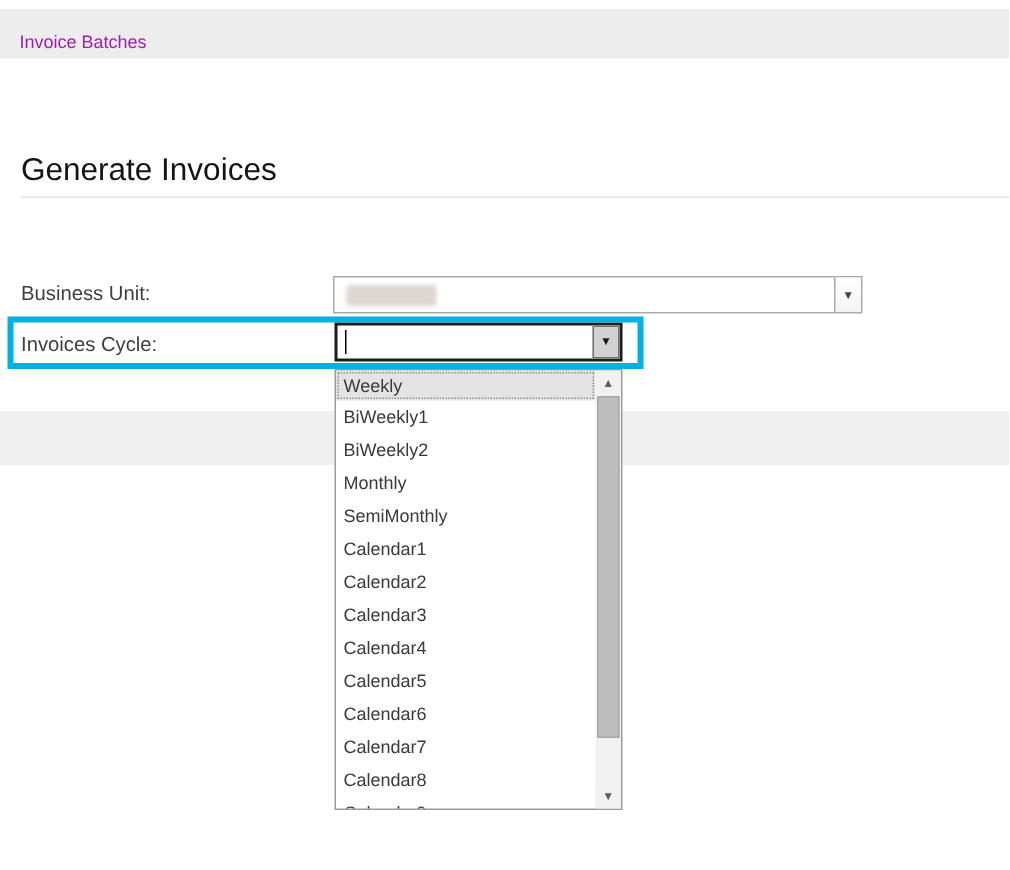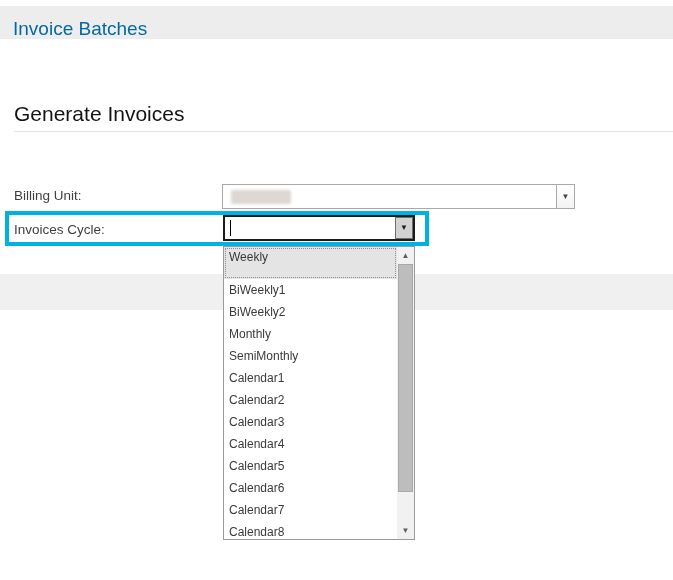--- a/index.html
+++ b/index.html
@@ -2,21 +2,21 @@
 <html><head>
 <meta charset="utf-8">
 <style>
   html,body{margin:0;padding:0;background:#fff;}
   #screen{
     position:relative;width:673px;height:580px;background:#ffffff;overflow:hidden;
     font-family:"Liberation Sans", sans-serif;
   }
   
   .header-band{position:absolute;left:0;top:6px;width:673px;height:33px;background:#ededed;}
-  .header-title{position:absolute;left:13px;top:6px;line-height:33px;font-size:19px;color:#0369a1;}
+  .header-title{position:absolute;left:13px;top:6px;line-height:33px;font-size:12px;color:#a21caf;}
   
   .section-title{position:absolute;left:14px;top:102px;font-size:21px;color:#141414;}
   .section-rule{position:absolute;left:14px;top:131px;width:659px;height:1px;background:#e2e2e2;}
   
   .page-band{position:absolute;left:0;top:274px;width:673px;height:36px;background:#f0f0f0;z-index:1;}
   
   .field-label{position:absolute;left:14px;font-size:13.5px;color:#3f3f3f;}
   .label-bu{top:188px;}
   .label-bc{top:222px;}
   
@@ -37,21 +37,21 @@
   .bc-caret{position:absolute;left:5px;top:3px;width:1px;height:16px;background:#000;}
   .bc-arrow-btn{position:absolute;right:0px;top:0px;width:18px;height:22px;background:#d2d2d2;
     border:1px solid #6e6e6e;box-sizing:border-box;display:flex;align-items:center;justify-content:center;cursor:pointer;}
   .bc-arrow-btn .arrow-glyph{color:#1a1a1a;}
   
   .bc-list{position:absolute;left:223px;top:246px;width:192px;height:294px;background:#fff;
     border:1px solid #9b9b9b;box-sizing:border-box;overflow:hidden;z-index:5;}
   .bc-items{position:absolute;left:0;top:0;width:173px;}
   .bc-item{height:22px;line-height:22px;padding-left:5px;font-size:12px;color:#3a3a3a;
     white-space:nowrap;cursor:pointer;}
-  .bc-item.highlighted{background:#e4e4e4;outline:1px dotted #8f8f8f;outline-offset:-2px;height:32px;line-height:20px;}
+  .bc-item.highlighted{background:#e4e4e4;outline:1px dotted #8f8f8f;outline-offset:-2px;height:20px;line-height:20px;}
   
   .bc-scrollbar{position:absolute;right:0;top:0;width:17px;height:292px;background:#f1f1f1;}
   .sb-btn{position:absolute;left:0;width:17px;height:17px;display:flex;align-items:center;justify-content:center;
     font-size:8px;color:#5e5e5e;cursor:pointer;background:#f1f1f1;}
   .sb-up{top:0;}
   .sb-down{bottom:0;}
   .sb-thumb{position:absolute;left:1px;top:17px;width:15px;height:228px;background:#bdbdbd;
     border:1px solid #a8a8a8;box-sizing:border-box;cursor:pointer;}
 </style>
 </head>
@@ -61,21 +61,21 @@
 
   <div class="header-band">
     <div class="header-title">Invoice Batches</div>
   </div>
 
   <div class="section-title">Generate Invoices</div>
   <div class="section-rule"></div>
 
   <div class="page-band"></div>
 
-  <div class="field-label label-bu">Billing Unit:</div>
+  <div class="field-label label-bu">Business Unit:</div>
   <div class="bu-dropdown">
     <div class="bu-redacted"></div>
     <div class="bu-arrow-btn">
       <span class="arrow-glyph">▼</span>
     </div>
   </div>
 
   <div class="cyan-box"></div>
 
   <div class="field-label label-bc">Invoices Cycle:</div>

